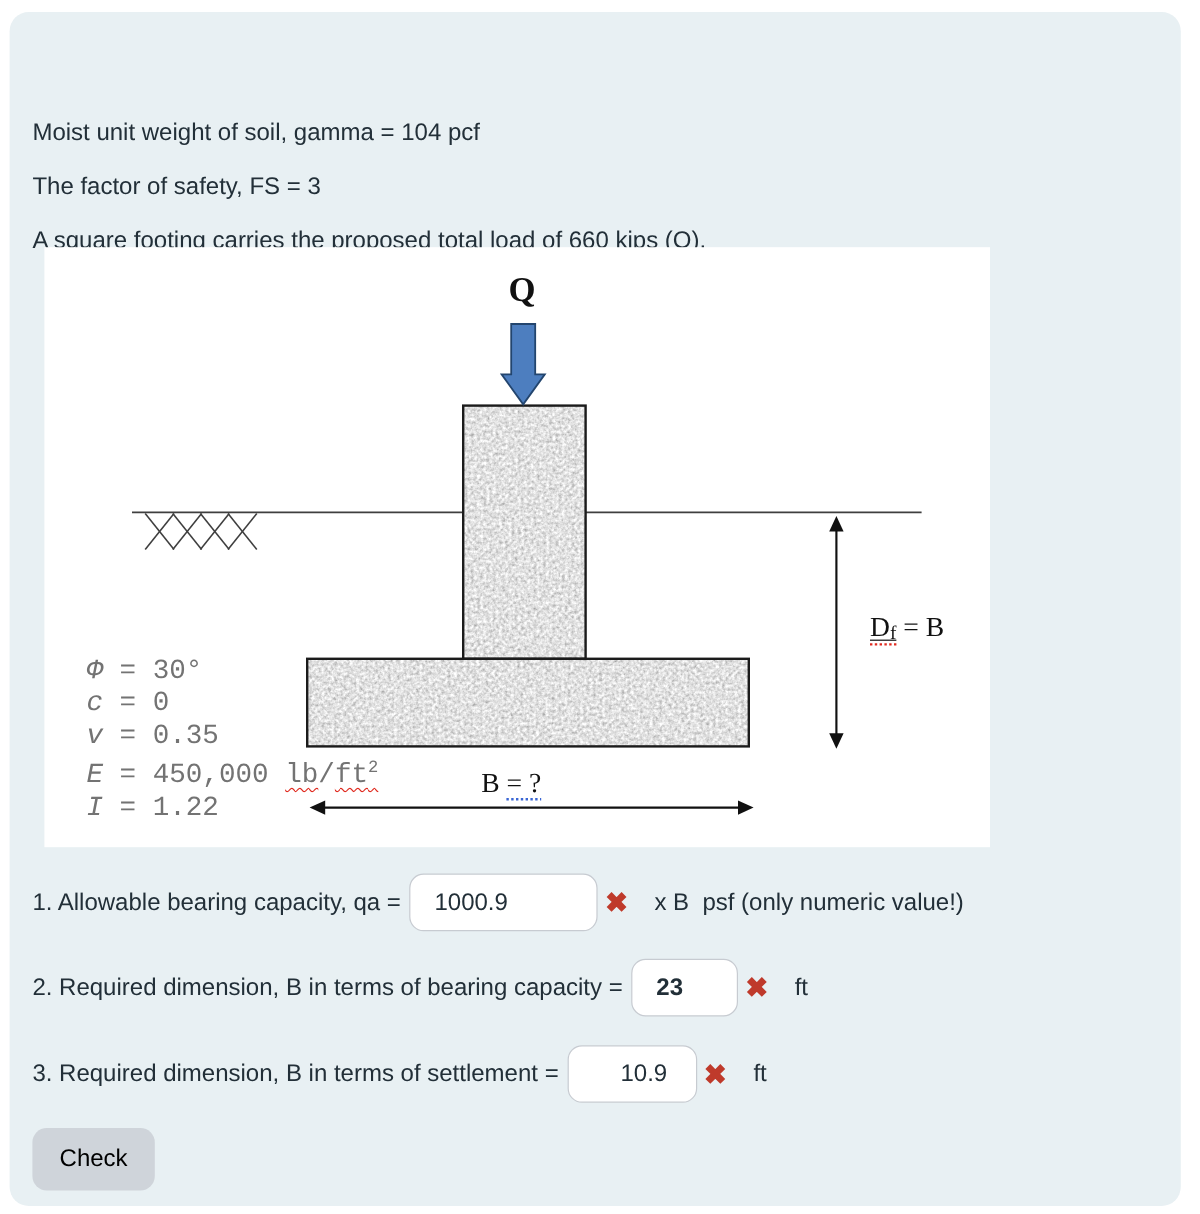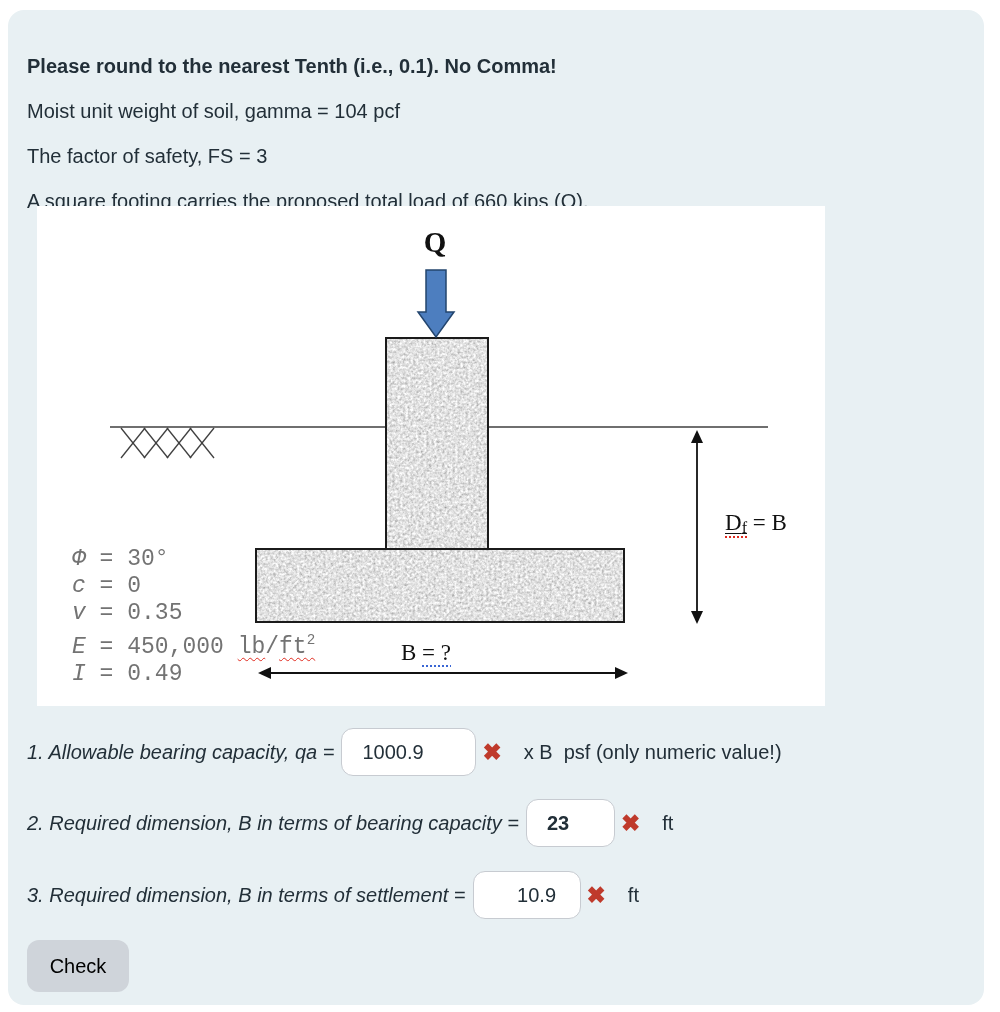--- a/index.html
+++ b/index.html
@@ -29,37 +29,36 @@
             font-size:23px;color:#111;white-space:pre;}
   .df-name{text-decoration:underline;text-decoration-thickness:1px;text-underline-offset:3px;
            border-bottom:2px dotted #e02b20;padding-bottom:1px;}
   .df-name sub{font-size:70%;vertical-align:-14%;}
 
   .b-label{position:absolute;left:364px;top:434px;font-family:"Liberation Serif",serif;
            font-size:23px;color:#111;white-space:pre;}
   .b-unknown{text-decoration:underline dotted #3a66d4;text-decoration-thickness:2px;text-underline-offset:5px;}
 
   .qrow{position:absolute;left:19px;height:52px;display:flex;align-items:center;font-size:20px;}
-  .qrow .qlabel{white-space:pre;font-style:italic;}
+  .qrow .qlabel{white-space:pre;}
   .answer-input{height:48px;border:1px solid #c7cbd1;border-radius:12px;background:#ffffff;
                 font-family:"Liberation Sans",sans-serif;font-size:20px;color:#222f38;
                 padding:0 0 0 20px;margin-left:7px;outline:none;box-sizing:border-box;}
   .x-mark{color:#bf3a2b;font-size:23px;font-weight:bold;margin-left:6px;line-height:1;}
   .suffix{margin-left:22px;white-space:pre;}
 
   .check-btn{position:absolute;left:19px;top:930px;width:102px;height:52px;
              background:#cfd4da;border:none;border-radius:12px;
              font-family:"Liberation Sans",sans-serif;font-size:20px;color:#000000;cursor:pointer;}
 </style>
 </head>
 <body>
 
 <div class="card">
 
-  <p class="intro bold" style="top:24px">Please round to the nearest Tenth (i.e., 0.1). No Comma!</p>
   <p class="intro" style="top:69px">Moist unit weight of soil, gamma = 104 pcf</p>
   <p class="intro" style="top:114px">The factor of safety, FS = 3</p>
   <p class="intro" style="top:159px">A square footing carries the proposed total load of 660 kips (Q).</p>
 
   <div class="diagram">
     <svg width="788" height="500" viewBox="0 0 788 500">
       <defs>
         <filter id="granite" x="0" y="0" width="100%" height="100%">
           <feTurbulence type="fractalNoise" baseFrequency="0.38" numOctaves="3" seed="11" stitchTiles="stitch"></feTurbulence>
           <feColorMatrix type="saturate" values="0"></feColorMatrix>
@@ -106,31 +105,31 @@
       </g>
     </svg>
 
     <div class="q-load">Q</div>
 
     <div class="props">
       <div class="prop-line"><i>Φ</i><span> = 30°</span></div>
       <div class="prop-line"><i>c</i><span> = 0</span></div>
       <div class="prop-line"><i>v</i><span> = 0.35</span></div>
       <div class="prop-line"><i>E</i><span> = 450,000 </span><span class="squiggle">lb</span><span>/</span><span class="squiggle"><span>ft</span><sup>2</sup></span></div>
-      <div class="prop-line"><i>I</i><span> = 0.49</span></div>
+      <div class="prop-line"><i>I</i><span> = 1.22</span></div>
     </div>
 
     <div class="df-label"><span class="df-name"><span>D</span><sub>f</sub></span><span> = B</span></div>
 
     <div class="b-label"><span>B </span><span class="b-unknown">= ?</span></div>
   </div>
 
   <div class="qrow" style="top:716px">
     <span class="qlabel">1. Allowable bearing capacity, qa =</span>
-    <input class="answer-input" style="width: 135px;" type="text" value="1000.9">
+    <input class="answer-input" style="width: 157px;" type="text" value="1000.9">
     <span class="x-mark">✖</span>
     <span class="suffix">x B  psf (only numeric value!)</span>
   </div>
 
   <div class="qrow" style="top:787px">
     <span class="qlabel">2. Required dimension, B in terms of bearing capacity =</span>
     <input class="answer-input" style="width: 89px; font-weight: bold;" type="text" value="23">
     <span class="x-mark">✖</span>
     <span class="suffix">ft</span>
   </div>

